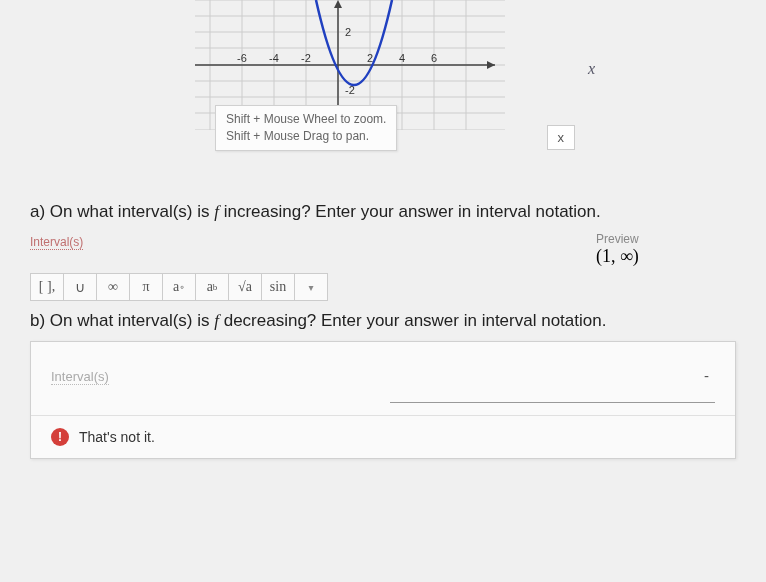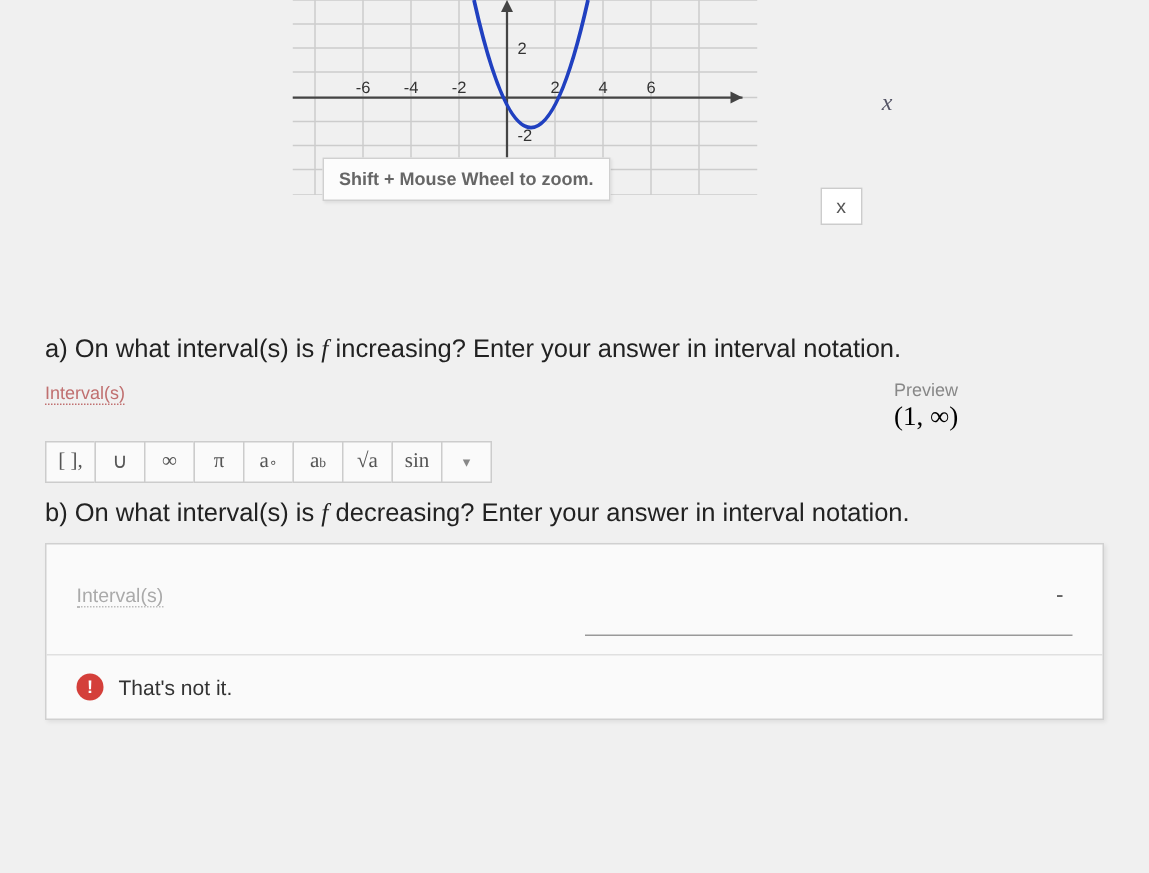--- a/index.html
+++ b/index.html
@@ -45,24 +45,23 @@
       position: absolute;
       top: 105px;
       left: 20px;
       background: #fcfcfc;
       border: 1px solid #d0d0d0;
       font-size: 12px;
       color: #666;
       padding: 5px 10px;
       line-height: 1.4;
       box-shadow: 1px 1px 2px rgba(0,0,0,0.08);
-      font-weight: bold;
     }
     .question-block {
-      margin: 48px 30px 10px 30px;
+      margin: 27px 30px 10px 30px;
     }
     .question-text {
       font-size: 17px;
       color: #222;
       margin-bottom: 10px;
     }
     .italic-f { font-style: italic; font-family: serif; }
     .answer-row {
       display: flex;
       gap: 20px;
@@ -203,20 +202,21 @@
     <text x="175" y="62" font-size="11" fill="#333" text-anchor="middle">2</text>
     <text x="207" y="62" font-size="11" fill="#333" text-anchor="middle">4</text>
     <text x="239" y="62" font-size="11" fill="#333" text-anchor="middle">6</text>
     <text x="150" y="36" font-size="11" fill="#333">2</text>
     <text x="150" y="94" font-size="11" fill="#333">-2</text>
     <path d="M 121,0 Q 159,170 197,0" stroke="#2040c0" stroke-width="2.5" fill="none"></path>
   </svg>
   <span class="x-label">x</span>
   <div class="instruction-box">
     <div>Shift + Mouse Wheel to zoom.</div>
+    <div>Shift + Mouse Drag to pan.</div>
   </div>
   <div class="x-tooltip">x</div>
 </div>
 
 <div class="question-block">
   <p class="question-text">
     <span>a) On what interval(s) is </span><span class="italic-f">f</span><span> increasing? Enter your answer in interval notation.</span>
   </p>
   <div class="answer-row">
     <div class="answer-input-block">

